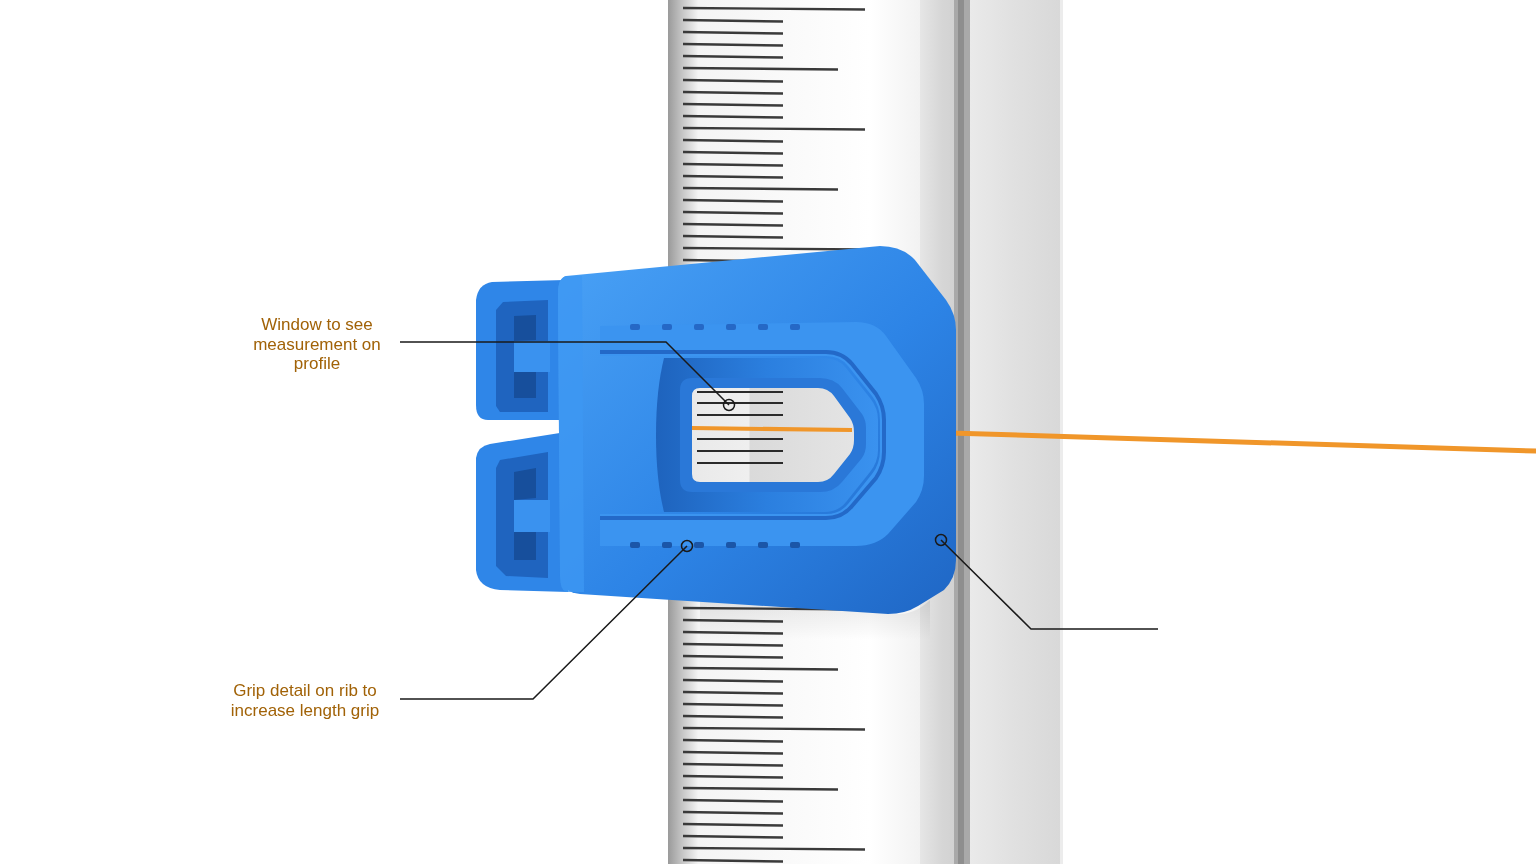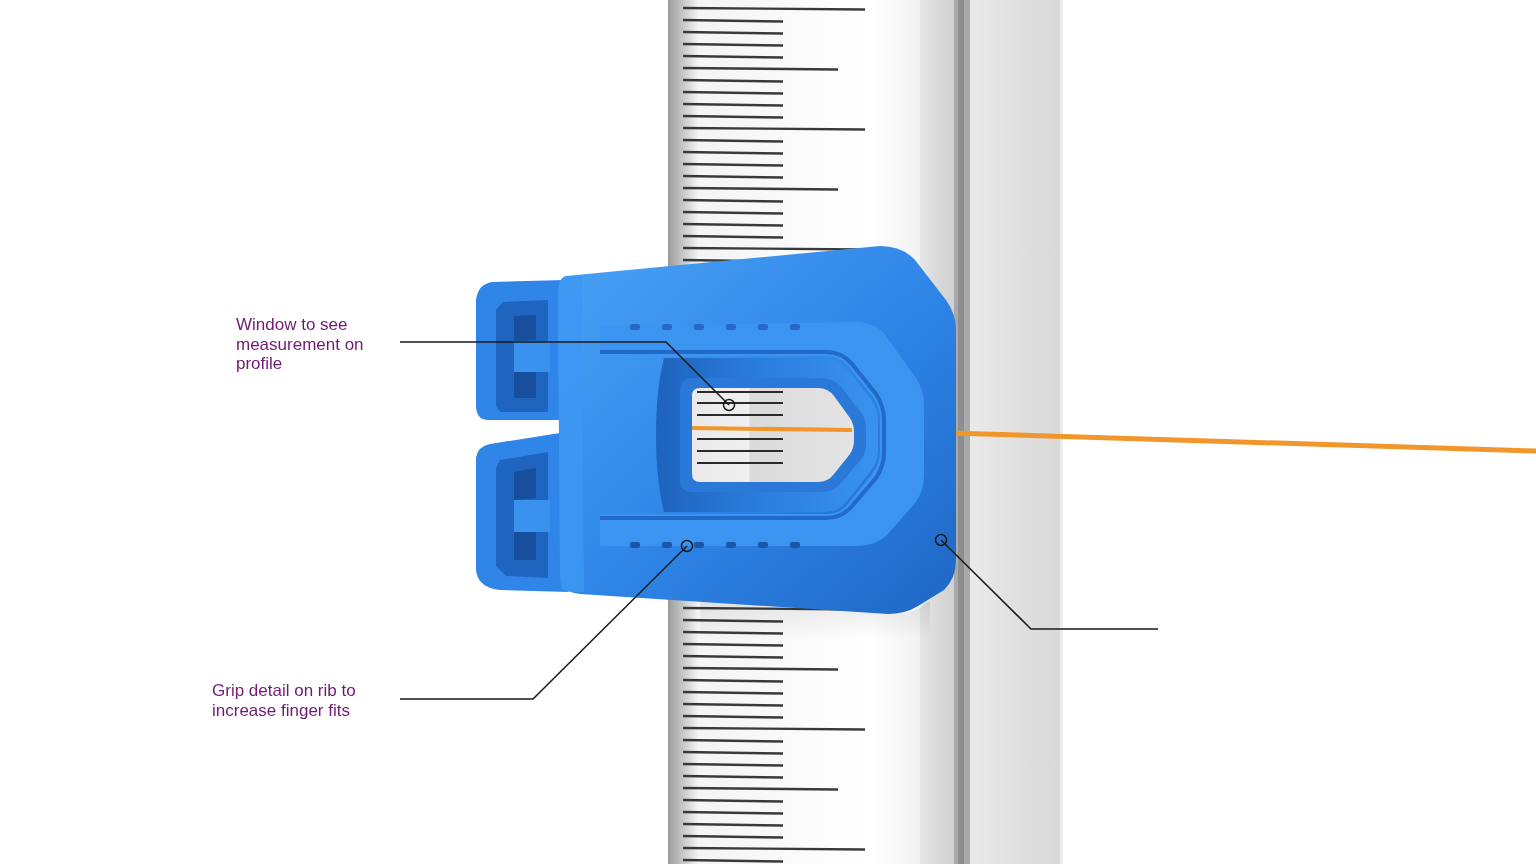--- a/index.html
+++ b/index.html
@@ -4,22 +4,22 @@
   <style>
     html, body { margin: 0; padding: 0; }
     body {
       width: 1536px; height: 864px; overflow: hidden;
       background: #ffffff; position: relative;
       font-family: "Liberation Sans", sans-serif;
     }
     .stage { position: absolute; inset: 0; }
     svg.scene { position: absolute; left: 0; top: 0; }
     .callout-text {
-      position: absolute; color: #701a75; font-size: 17px; line-height: 19.5px;
-      white-space: pre-line;
+      position: absolute; color: #a16207; font-size: 17px; line-height: 19.5px;
+      text-align: center; white-space: pre-line;
     }
   </style>
 </head>
 <body>
 
 <div class="stage">
 
   <svg class="scene" width="1536" height="864" viewBox="0 0 1536 864">
     <defs>
       <linearGradient id="rulerFace" x1="0" x2="1" y1="0" y2="0">
@@ -212,14 +212,14 @@
       <circle cx="687" cy="546" r="5.5"></circle>
       <polyline points="1158,629 1031,629 941,540"></polyline>
       <circle cx="941" cy="540" r="5.5"></circle>
     </g>
   </svg>
 
   <div class="callout-text" style="left:236px; top:315px; width:162px;">Window to see
 measurement on
 profile</div>
   <div class="callout-text" style="left:212px; top:681px; width:186px;">Grip detail on rib to
-increase finger fits</div>
+increase length grip</div>
 </div>
 
 </body></html>

